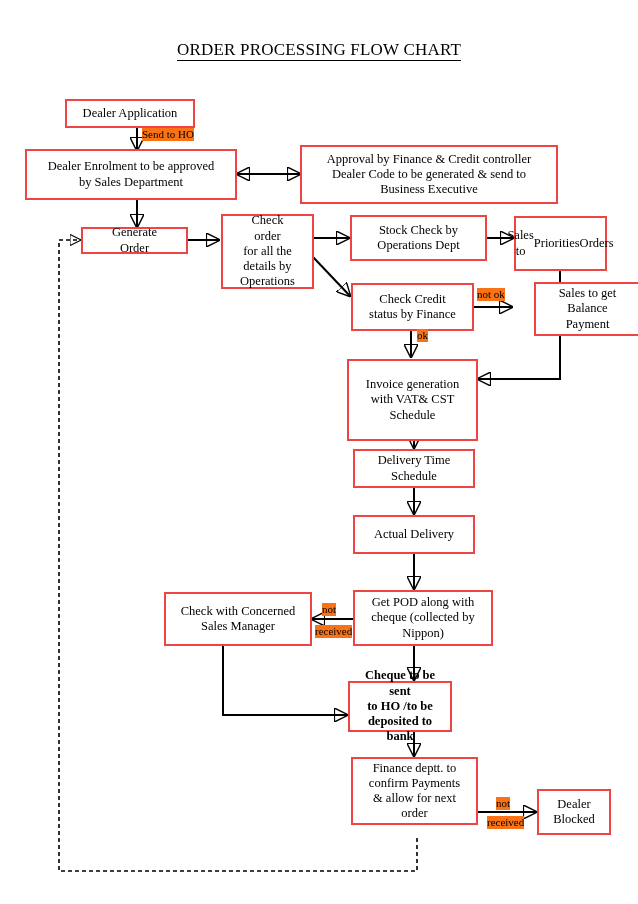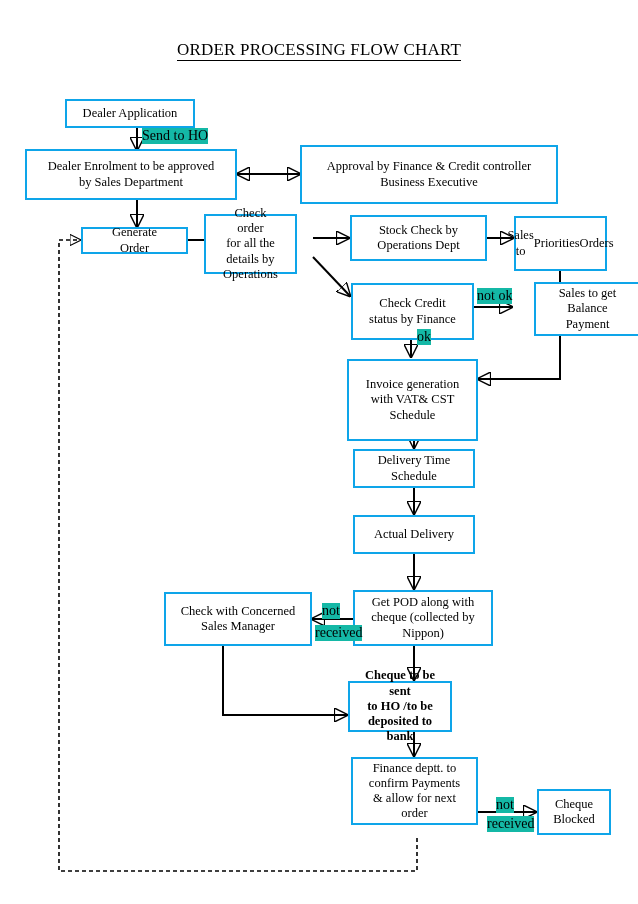--- a/index.html
+++ b/index.html
@@ -28,39 +28,39 @@
     letter-spacing: 0.2px;
     font-family: "Liberation Serif", serif;
   }
   #title span {
     border-bottom: 1px solid #000;
     padding-bottom: 1px;
   }
   .node {
     position: absolute;
     box-sizing: border-box;
-    border: 2px solid #0ea5e9;
+    border: 2px solid #ef4444;
     background: #ffffff;
     display: flex;
     align-items: center;
     justify-content: center;
     text-align: center;
     font-size: 12.5px;
     line-height: 1.22;
     padding: 2px 14px;
     z-index: 3;
     font-family: "Liberation Serif", serif;
   }
   .edge-label {
     position: absolute;
-    font-size: 14px;
+    font-size: 11px;
     font-family: "Liberation Serif", serif;
     line-height: 1.15;
     text-align: center;
-    background: #14b8a6;
+    background: #f97316;
     z-index: 4;
     white-space: nowrap;
   }
   svg#wires {
     position: absolute;
     left: 0; top: 0;
     width: 638px;
     height: 904px;
     z-index: 1;
   }
@@ -133,46 +133,47 @@
     <span>Dealer Application</span>
   </div>
 
   <div class="node" style="left:25px; top:149px; width:212px; height:51px; flex-direction:column;">
     <span>Dealer Enrolment to be approved</span>
     <span>by Sales Department</span>
   </div>
 
   <div class="node" style="left:300px; top:145px; width:258px; height:59px; flex-direction:column;">
     <span>Approval by Finance &amp; Credit controller</span>
+    <span>Dealer Code to be generated &amp; send to</span>
     <span>Business Executive</span>
   </div>
 
   <div class="node" style="left:81px; top:227px; width:107px; height:27px;">
     <span>Generate Order</span>
   </div>
 
-  <div class="node" style="left:204px; top:214px; width:93px; height:60px; flex-direction:column;">
+  <div class="node" style="left:221px; top:214px; width:93px; height:75px; flex-direction:column;">
     <span>Check order</span>
     <span>for all the</span>
     <span>details by</span>
     <span>Operations</span>
   </div>
 
   <div class="node" style="left:350px; top:215px; width:137px; height:46px; flex-direction:column;">
     <span>Stock Check by</span>
     <span>Operations Dept</span>
   </div>
 
   <div class="node" style="left:514px; top:216px; width:93px; height:55px; flex-direction:row;">
     <span>Sales to</span>
     <span>Priorities</span>
     <span>Orders</span>
   </div>
 
-  <div class="node" style="left:351px; top:283px; width:123px; height:57px; flex-direction:column;">
+  <div class="node" style="left:351px; top:283px; width:123px; height:48px; flex-direction:column;">
     <span>Check Credit</span>
     <span>status by Finance</span>
   </div>
 
   <div class="node" style="left:534px; top:282px; width:107px; height:54px; flex-direction:column;">
     <span>Sales to get</span>
     <span>Balance</span>
     <span>Payment</span>
   </div>
 
@@ -209,21 +210,21 @@
   </div>
 
   <div class="node" style="left:351px; top:757px; width:127px; height:68px; flex-direction:column;">
     <span>Finance deptt. to</span>
     <span>confirm Payments</span>
     <span>&amp; allow for next</span>
     <span>order</span>
   </div>
 
   <div class="node" style="left:537px; top:789px; width:74px; height:46px; flex-direction:column;">
-    <span>Cheque</span>
+    <span>Dealer</span>
     <span>Blocked</span>
   </div>
 
   <div class="edge-label" style="left:142px; top:128px;">
     <span>Send to HO</span>
   </div>
 
   <div class="edge-label" style="left:477px; top:288px;">
     <span>not ok</span>
   </div>

